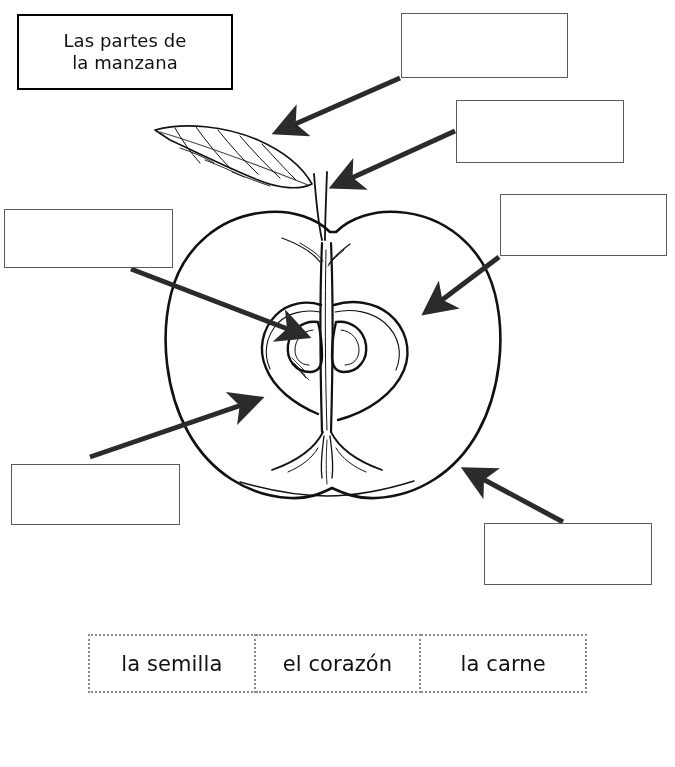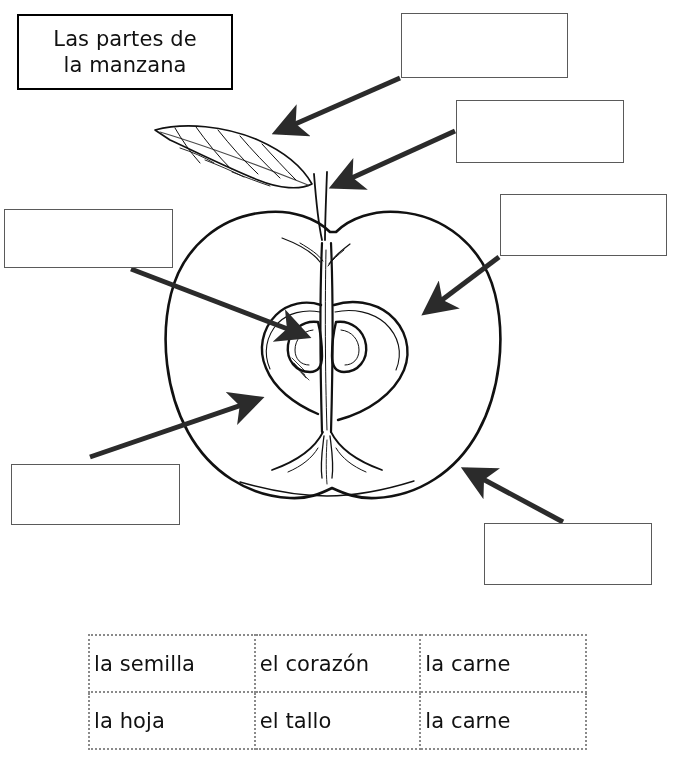--- a/index.html
+++ b/index.html
@@ -28,21 +28,21 @@
     height: 76px;
     border: 2px solid #000000;
     box-sizing: border-box;
     display: flex;
     align-items: center;
     justify-content: center;
     background: #ffffff;
     z-index: 6;
   }
   .title-text {
-    font-size: 21px;
+    font-size: 18px;
     line-height: 1.24;
     text-align: center;
     color: #111111;
     letter-spacing: .1px;
     white-space: pre-line;
   }
   
   .answer-box {
     position: absolute;
     border: 1.5px solid #5a5a5a;
@@ -74,21 +74,21 @@
     left: 88px;
     top: 634px;
     width: 499px;
     z-index: 6;
     border-collapse: collapse;
     table-layout: fixed;
   }
   .word-bank td {
     border: 2px dotted #8a8a8a;
     height: 55px;
-    text-align: left;
+    text-align: center;
     vertical-align: middle;
     font-size: 21px;
     color: #111111;
     background: #ffffff;
     padding: 0 4px;
     letter-spacing: .1px;
   }
 </style>
 </head>
 <body>
@@ -215,21 +215,16 @@
 
   <div class="answer-box" style="left:484px;top:523px;width:168px;height:62px;"></div>
 
   <table class="word-bank">
     <tbody>
       <tr>
         <td>la semilla</td>
         <td>el corazón</td>
         <td>la carne</td>
       </tr>
-      <tr>
-        <td>la hoja</td>
-        <td>el tallo</td>
-        <td>la carne</td>
-      </tr>
     </tbody>
   </table>
 
 </div>
 
 </body></html>

